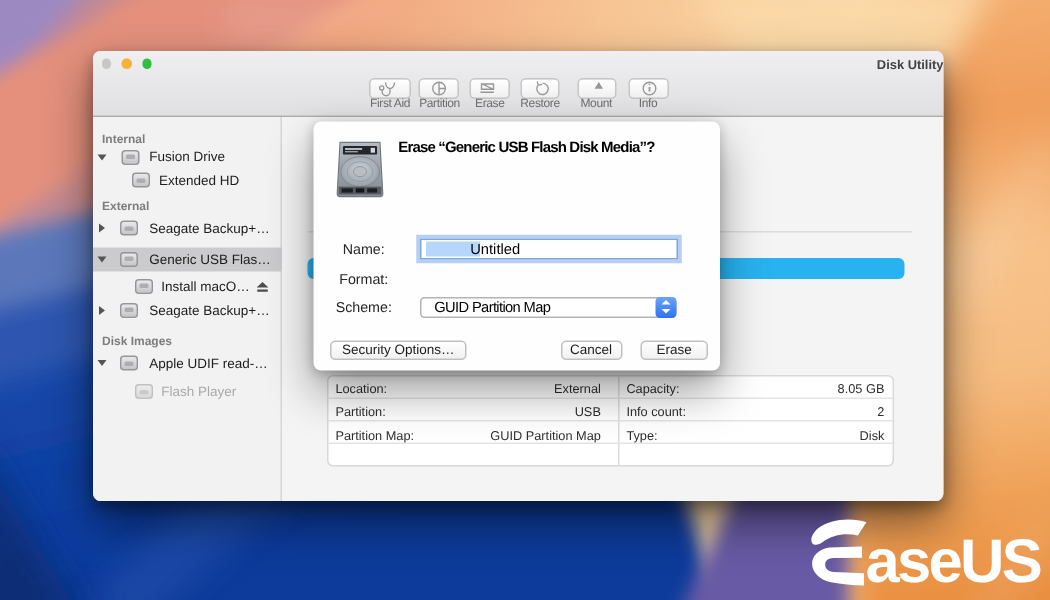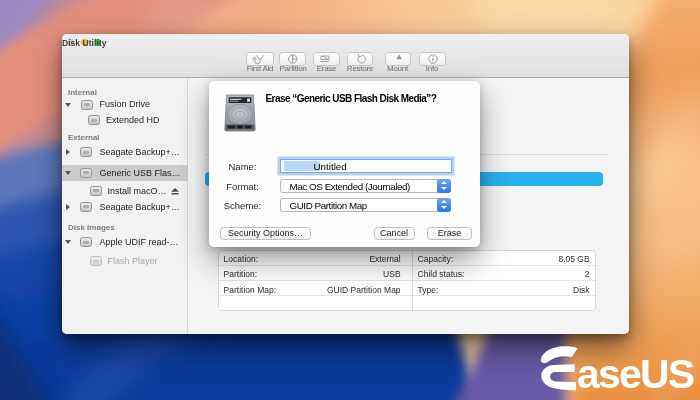--- a/index.html
+++ b/index.html
@@ -4,21 +4,21 @@
 <style>
   html,body{margin:0;padding:0;}
   body{width:700px;height:400px;overflow:hidden;position:relative;font-family:"Liberation Sans",sans-serif;-webkit-font-smoothing:antialiased;}
   .abs{position:absolute;}
   #wall{left:0;top:0;width:700px;height:400px;}
   
   #win{left:62px;top:34px;width:567px;height:300px;border-radius:5px;background:#f4f4f5;
        box-shadow:0 14px 30px rgba(0,0,0,.5), 0 4px 10px rgba(0,0,0,.32);overflow:hidden;}
   #toolbar{left:0;top:0;width:567px;height:44px;background:linear-gradient(#efeef0,#e0dfe1);border-bottom:1px solid #aeadae;box-sizing:border-box;}
   .light{width:6.5px;height:6.5px;border-radius:50%;top:5px;}
-  #winTitle{left:0;top:3.5px;width:567px;text-align:left;font-size:8.6px;font-weight:bold;color:#424242;}
+  #winTitle{left:0;top:3.5px;width:567px;text-align:right;font-size:8.6px;font-weight:bold;color:#424242;}
   .tbtn{top:18px;height:13.5px;border-radius:3.5px;background:linear-gradient(#ffffff,#f1f0f1);border:1px solid #c7c6c7;box-sizing:border-box;}
   .tlab{top:30px;font-size:8px;letter-spacing:-0.25px;color:#6e6e6e;text-align:center;}
   
   #sidebar{left:0;top:44px;width:126px;bottom:0;background:#f2f2f3;border-right:1px solid #d6d6d6;box-sizing:border-box;}
   .shead{font-size:8px;font-weight:bold;color:#7d7d7d;left:6px;}
   .srow{font-size:9px;color:#1d1d1d;white-space:nowrap;}
   .tri{width:0;height:0;}
   .tri.down{border-left:3.5px solid transparent;border-right:3.5px solid transparent;border-top:4.5px solid #555;}
   .tri.right{border-top:3.5px solid transparent;border-bottom:3.5px solid transparent;border-left:4.5px solid #555;}
   .dico{width:12px;height:10px;border:1px solid #96969a;border-radius:2.5px;background:linear-gradient(#e9e9ea,#c6c6c9);box-sizing:border-box;}
@@ -207,21 +207,21 @@
       <div class="trow" style="top:0;">
           <span class="cl">Location:</span>
           <span class="cvl" style="right:193px;margin-right:1px;">External</span>
           <span class="crl">Capacity:</span>
           <span class="cvr">8.05 GB</span>
           <i class="bd"></i>
         </div>
       <div class="trow" style="top:15.2px;">
           <span class="cl">Partition:</span>
           <span class="cvl" style="right:193px;margin-right:1px;">USB</span>
-          <span class="crl">Child status:</span>
+          <span class="crl">Info count:</span>
           <span class="cvr">2</span>
           <i class="bd"></i>
         </div>
       <div class="trow" style="top:30.4px;">
           <span class="cl">Partition Map:</span>
           <span class="cvl" style="right:193px;margin-right:1px;">GUID Partition Map</span>
           <span class="crl">Type:</span>
           <span class="cvr">Disk</span>
           <i class="bd"></i>
         </div>
@@ -259,27 +259,20 @@
   </svg>
   <div id="dtitle" class="abs">Erase “Generic USB Flash Disk Media”?</div>
 
   <div class="flab abs" style="top:79.5px;">Name:</div>
   <div id="nfield" class="abs">
       <span class="sel"></span>
       <span class="tx">Untitled</span>
     </div>
 
   <div class="flab abs" style="top:100px;">Format:</div>
-  <div class="popup abs" style="top:98px;">
-      <span class="tx">Mac OS Extended (Journaled)</span>
-      <span class="stepper">
-        <i class="chev up"></i>
-        <i class="chev dn"></i>
-      </span>
-    </div>
 
   <div class="flab abs" style="top:118.8px;">Scheme:</div>
   <div class="popup abs" style="top:117px;">
       <span class="tx">GUID Partition Map</span>
       <span class="stepper">
         <i class="chev up"></i>
         <i class="chev dn"></i>
       </span>
     </div>
 

